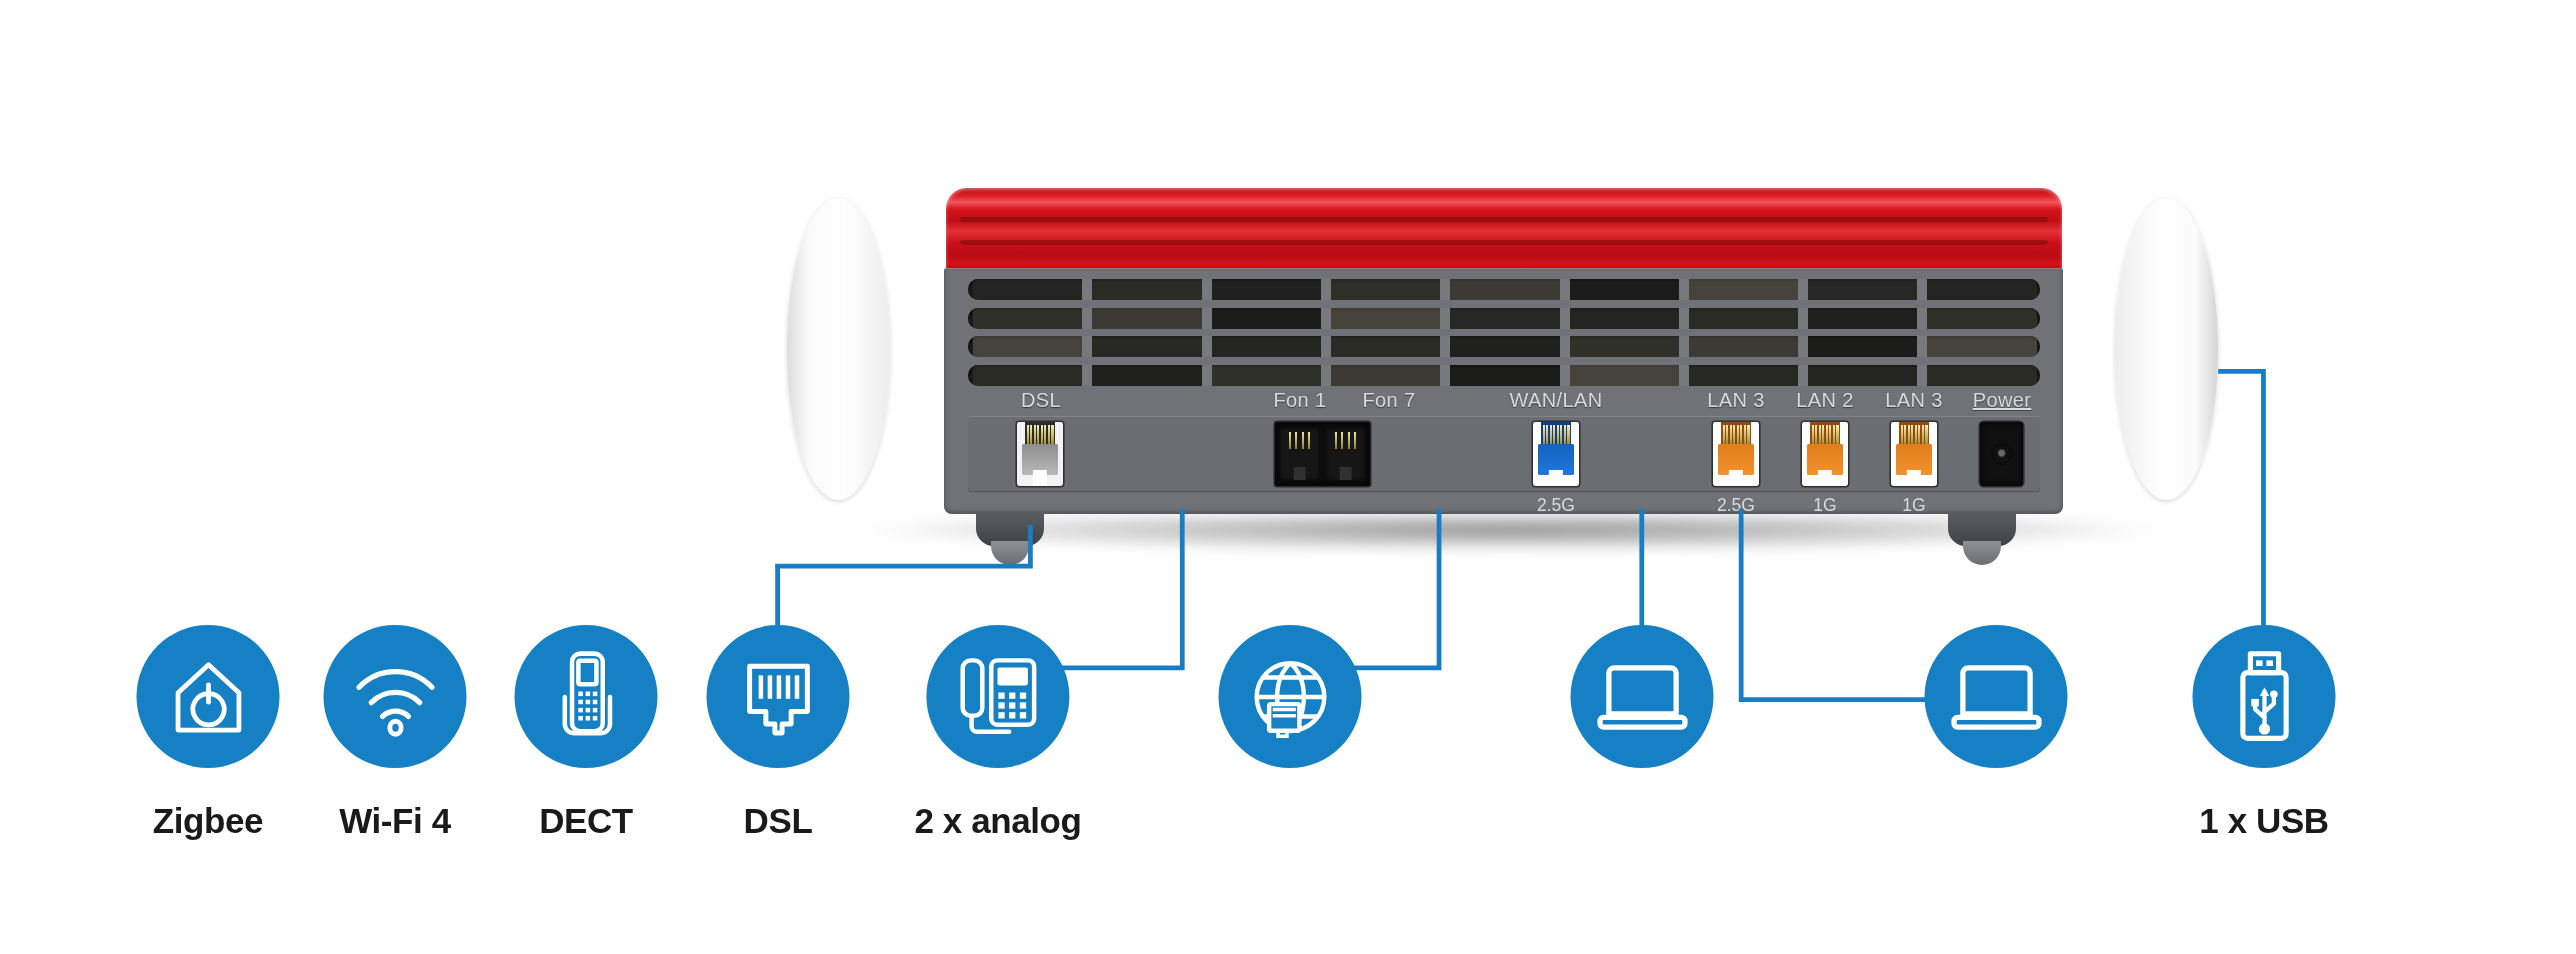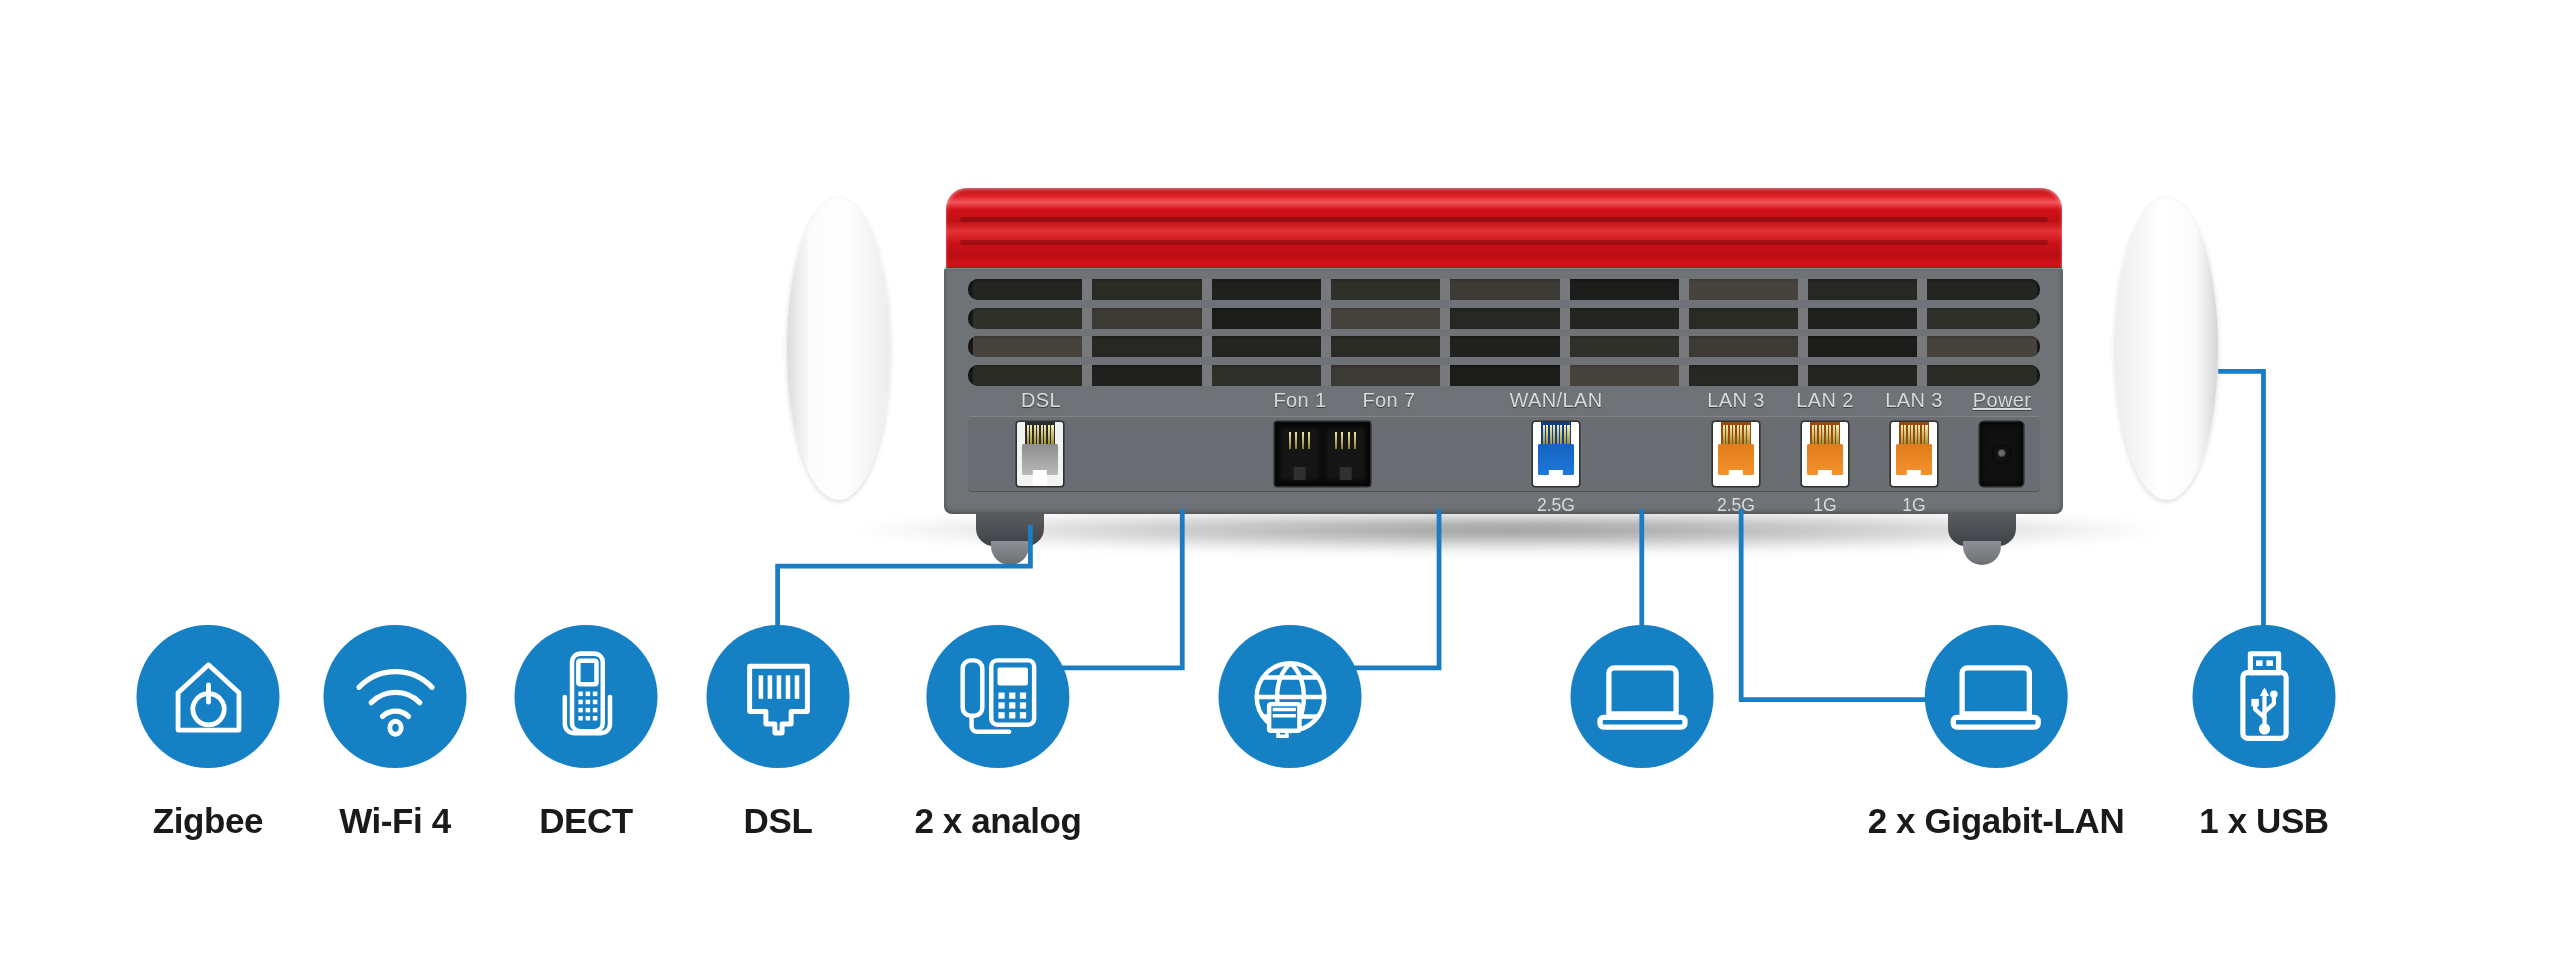--- a/index.html
+++ b/index.html
@@ -445,21 +445,20 @@
               </g>
             </svg></span></div>
       </div>
       <div class="item" style="left: 1996px;">
         <div class="circle"><span><svg width="92" height="73" viewBox="0 0 104 82">
               <g fill="none" stroke="#fff" stroke-width="6" stroke-linejoin="round">
                 <path d="M20 8 L84 8 a6 6 0 0 1 6 6 L90 60 L14 60 L14 14 a6 6 0 0 1 6 -6 Z"></path>
                 <rect x="4" y="64" width="96" height="11" rx="4"></rect>
               </g>
             </svg></span></div>
-        <div class="cap-label">2 x Gigabit-LAN</div>
       </div>
       <div class="item" style="left: 2264px;">
         <div class="circle"><span><svg width="67" height="94" viewBox="0 0 68 100">
               <g fill="none" stroke="#fff" stroke-width="5.5" stroke-linejoin="round">
                 <rect x="19" y="4" width="30" height="20"></rect>
                 <rect x="11" y="24" width="46" height="70" rx="5"></rect>
               </g>
               <g fill="#fff">
                 <rect x="25" y="11" width="7" height="6"></rect>
                 <rect x="36" y="11" width="7" height="6"></rect>

